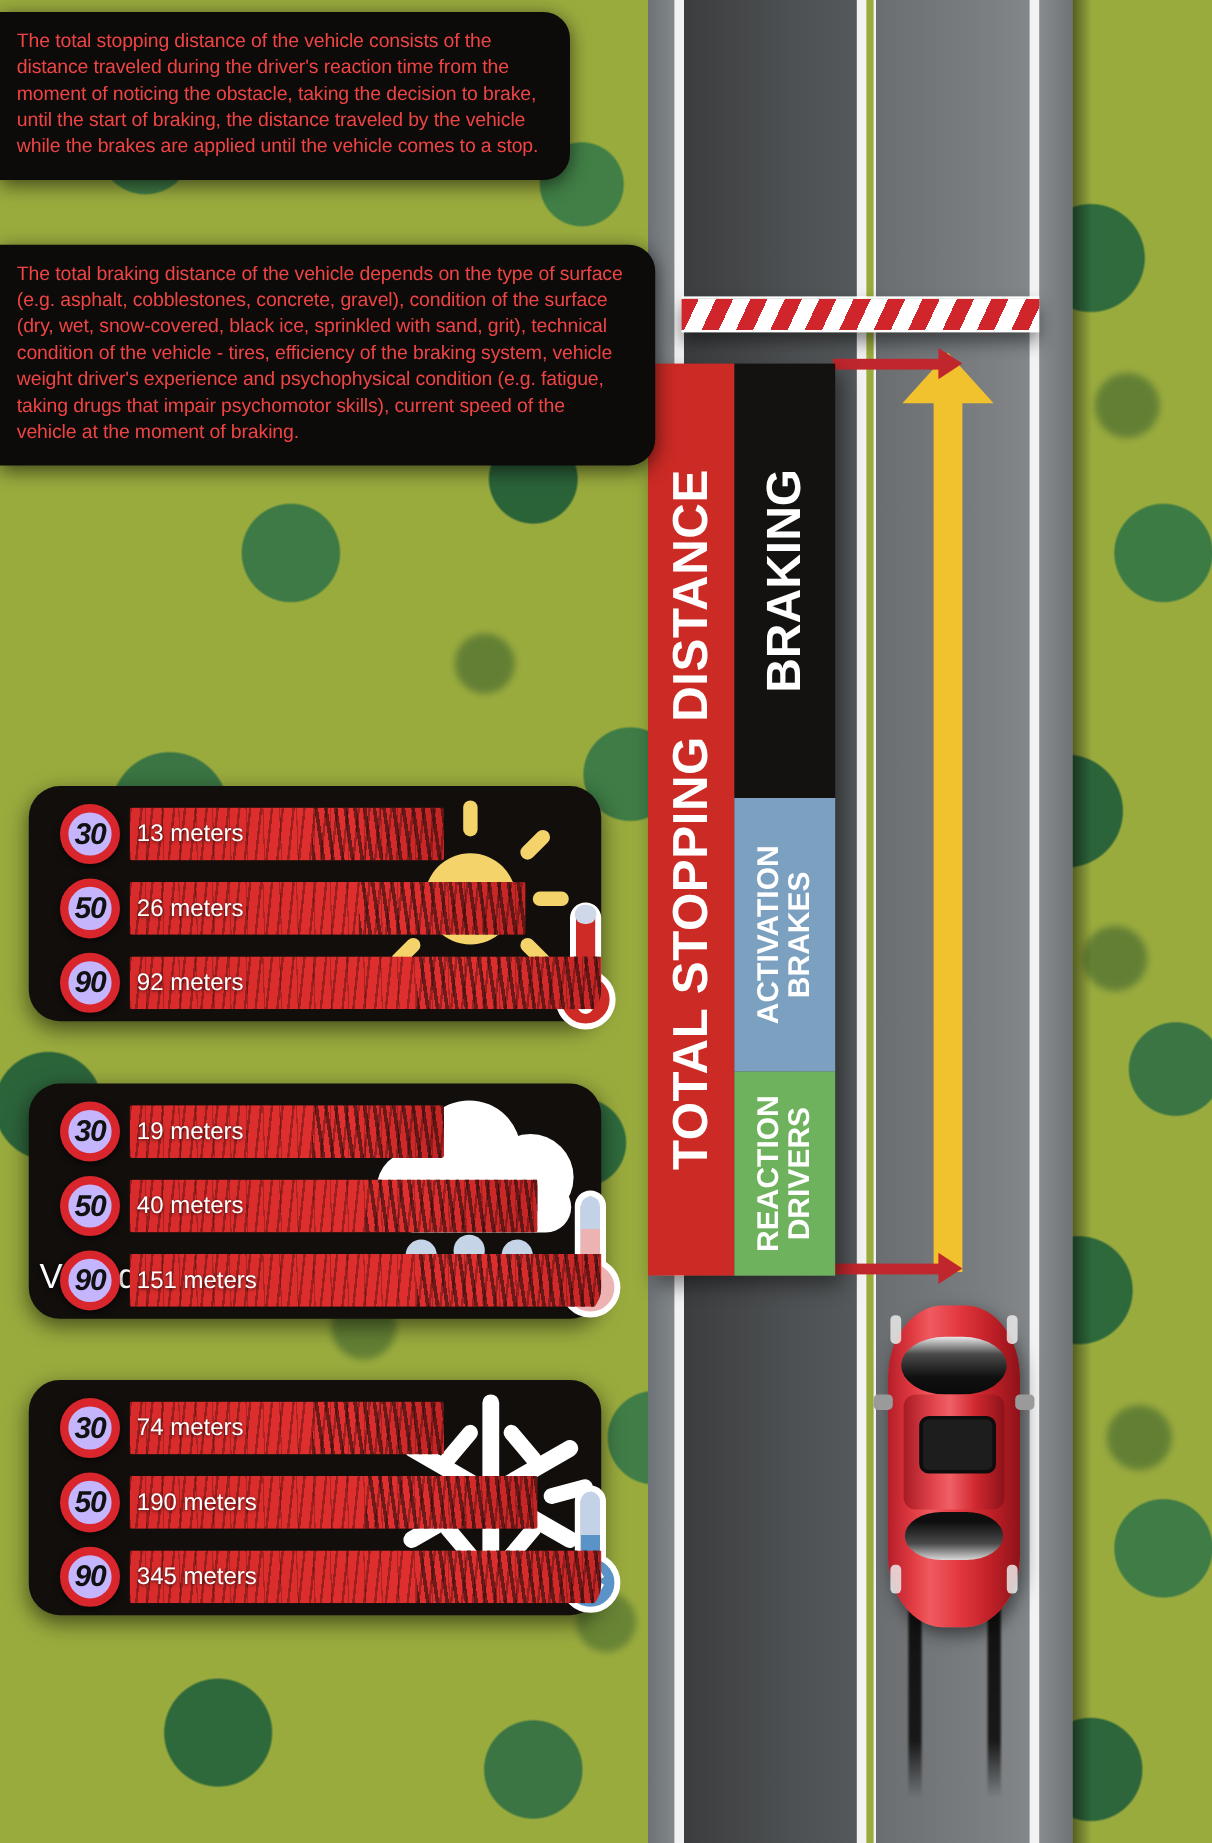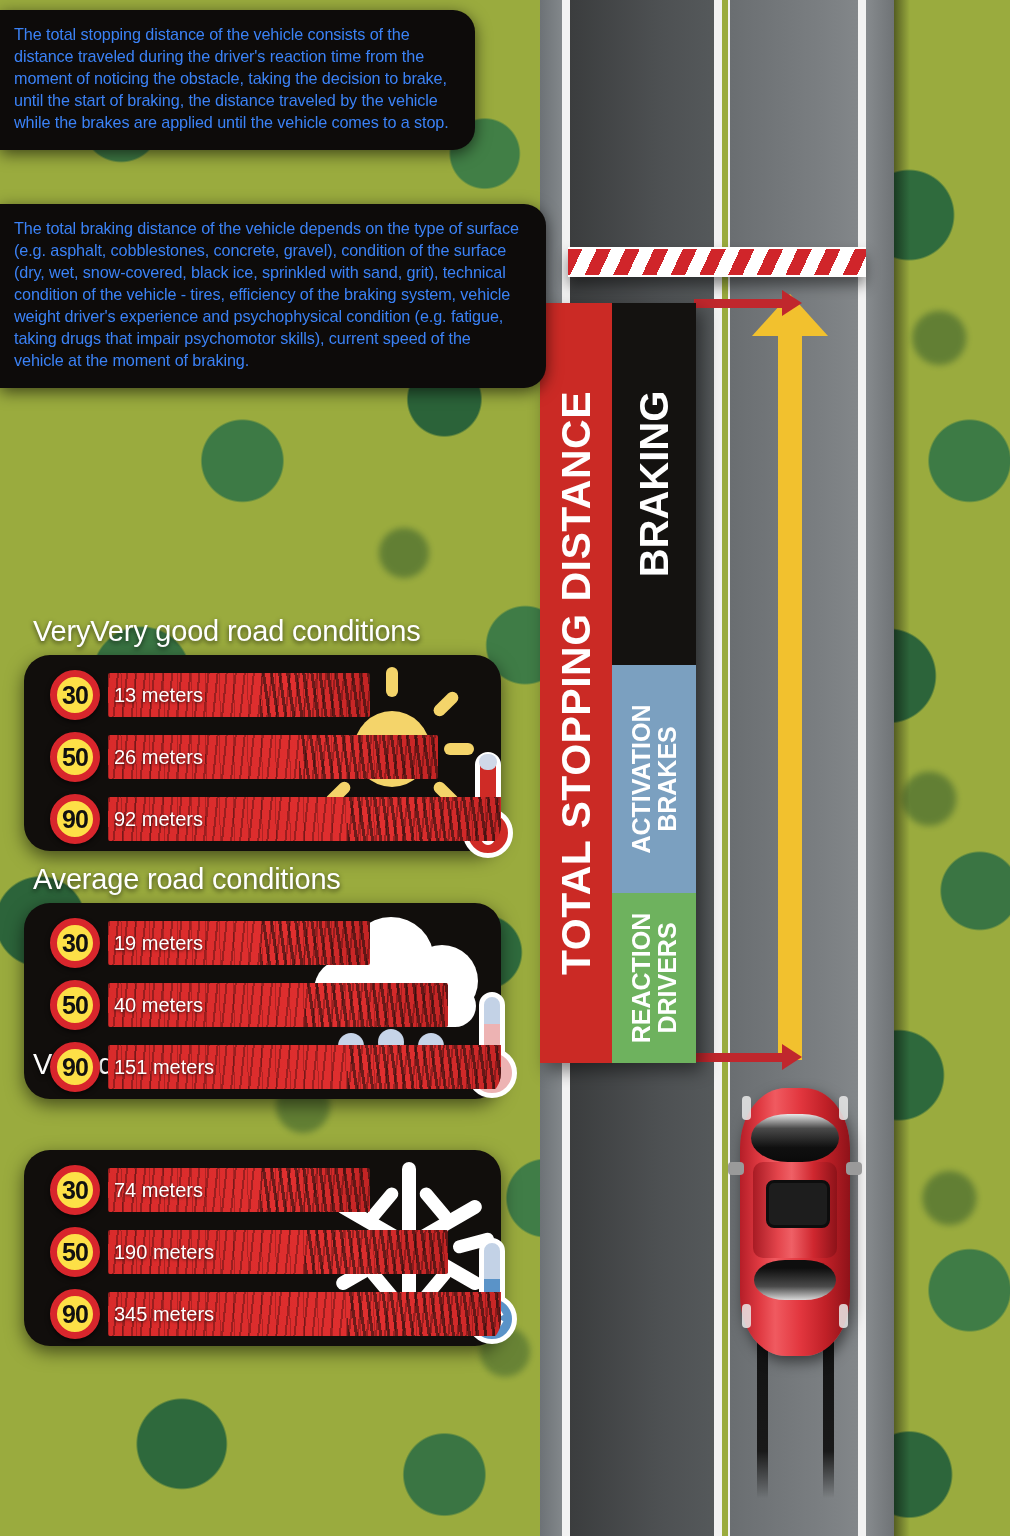--- a/index.html
+++ b/index.html
@@ -104,37 +104,37 @@
      background:linear-gradient(90deg,#a81b24,#e4454c 30%,#ef6066 46%,#cf272f 72%,#8d1219);}
   .car-sunroof{position:absolute;left:26px;top:92px;width:58px;height:42px;border-radius:8px;
      background:#1d1d1d;border:3px solid #0d0d0d;}
   .car-wind-r{position:absolute;left:14px;top:172px;width:82px;height:40px;border-radius:34px/22px;
      background:linear-gradient(0deg,#d8d8d8 0%,#4a4a4a 34%,#0e0e0e 80%);}
   .mirror{position:absolute;width:16px;height:13px;border-radius:4px;background:#9a9a9a;}
   .car-hl{position:absolute;width:9px;height:24px;border-radius:4px;background:#eaeaea;opacity:.85;}
 
   
   .panel{position:absolute;background:#0d0b0a;border-radius:22px;
-     box-shadow:0 4px 16px rgba(0,0,0,.6);color:#3b82f6;}
+     box-shadow:0 4px 16px rgba(0,0,0,.6);color:#ef4444;}
   .panel p{margin:0;font-size:16.2px;line-height:1.355;letter-spacing:-0.1px;}
   #panel1{left:0;top:10px;width:443px;padding:14px 18px 16px 14px;
      border-top-left-radius:0;border-bottom-left-radius:0;}
   #panel2{left:0;top:204px;width:510px;padding:14px 22px 16px 14px;
      border-top-left-radius:0;border-bottom-left-radius:0;}
 
   
   .cond-title{position:absolute;color:#fff;font-size:29px;font-weight:400;
      text-shadow:0 2px 5px rgba(0,0,0,.65);letter-spacing:-0.2px;}
   .card{position:absolute;background:#110e0c;border-radius:26px;
      box-shadow:0 6px 18px rgba(0,0,0,.55);overflow:hidden;}
   .row{position:absolute;left:26px;height:52px;display:flex;align-items:center;}
   .sign{position:relative;width:50px;height:50px;border-radius:50%;
-     background:#fde047;border:7px solid #d8262c;box-sizing:border-box;
+     background:#c4b5fd;border:7px solid #d8262c;box-sizing:border-box;
      display:flex;align-items:center;justify-content:center;z-index:3;
-     box-shadow:0 2px 5px rgba(0,0,0,.6);flex:0 0 auto;}
+     box-shadow:0 2px 5px rgba(0,0,0,.6);flex:0 0 auto;font-style:italic;}
   .sign b{color:#111;font-size:25px;font-weight:700;line-height:1;letter-spacing:-1px;}
   .bar-red{position:absolute;left:58px;height:44px;border-radius:2px;z-index:1;
      background:
        repeating-linear-gradient(96deg, rgba(0,0,0,.30) 0 2px, rgba(0,0,0,0) 2px 9px),
        repeating-linear-gradient(88deg, rgba(0,0,0,.22) 0 1px, rgba(0,0,0,0) 1px 14px),
        linear-gradient(90deg,#d92b2b 0%,#e02f2f 70%,#c22424 100%);}
   .bar-red::after{content:"";position:absolute;right:0;top:0;width:42%;height:100%;
      background:repeating-linear-gradient(82deg, rgba(15,12,10,.55) 0 3px, rgba(0,0,0,0) 3px 8px);}
   .meters{position:relative;z-index:4;color:#fff;font-size:20px;margin-left:14px;
      text-shadow:0 1px 3px rgba(0,0,0,.7);white-space:nowrap;}
@@ -222,21 +222,20 @@
     </div>
   </div>
 
   <div class="panel" id="panel1">
     <p>The total stopping distance of the vehicle consists of the distance traveled during the driver's reaction time from the moment of noticing the obstacle, taking the decision to brake, until the start of braking, the distance traveled by the vehicle while the brakes are applied until the vehicle comes to a stop.</p>
   </div>
   <div class="panel" id="panel2">
     <p>The total braking distance of the vehicle depends on the type of surface (e.g. asphalt, cobblestones, concrete, gravel), condition of the surface (dry, wet, snow-covered, black ice, sprinkled with sand, grit), technical condition of the vehicle - tires, efficiency of the braking system, vehicle weight driver's experience and psychophysical condition (e.g. fatigue, taking drugs that impair psychomotor skills), current speed of the vehicle at the moment of braking.</p>
   </div>
 
-  <div class="cond-title" style="left:33px;top:615px;">VeryVery good road conditions</div>
   <div class="card" style="left:24px;top:655px;width:477px;height:196px;">
 
     <div class="sun" style="left:286px;top:12px;width:164px;height:164px;">
       <div class="sun-core"></div>
       <div class="ray" style="left:76px;top:0px;width:12px;height:30px;"></div>
       <div class="ray" style="left:76px;top:134px;width:12px;height:30px;"></div>
       <div class="ray" style="left:0px;top:76px;width:30px;height:12px;"></div>
       <div class="ray" style="left:134px;top:76px;width:30px;height:12px;"></div>
       <div class="ray" style="left:22px;top:22px;width:12px;height:30px;transform:rotate(-45deg);"></div>
       <div class="ray" style="left:130px;top:22px;width:12px;height:30px;transform:rotate(45deg);"></div>
@@ -267,21 +266,20 @@
   </div>
 
   <div class="thermo" style="left:457px;top:752px;width:62px;height:112px;">
     <div class="th-tube" style="left:18px;top:0;width:26px;height:74px;background:#cf2b26;"></div>
     <div class="th-tube" style="left:22px;top:2px;width:18px;height:16px;background:#cfd8e8;border:none;border-radius:9px;"></div>
     <div class="th-bulb" style="left:6px;top:56px;width:50px;height:50px;background:#cf2b26;">
       <div style="width:18px;height:23px;background:#fff;border-radius:50% 50% 50% 50%/64% 64% 36% 36%;transform:rotate(180deg);"></div>
     </div>
   </div>
 
-  <div class="cond-title" style="left:33px;top:863px;">Average road conditions</div>
   <div class="card" style="left:24px;top:903px;width:477px;height:196px;">
 
     <div class="cloud" style="left:290px;top:8px;width:170px;height:130px;">
       <div class="cl" style="left:0px;top:48px;width:62px;height:62px;"></div>
       <div class="cl" style="left:34px;top:6px;width:86px;height:86px;"></div>
       <div class="cl" style="left:92px;top:34px;width:72px;height:72px;"></div>
       <div class="cloudbase" style="left:10px;top:74px;width:152px;height:42px;"></div>
       <div class="drop" style="left:24px;top:122px;"></div>
       <div class="drop" style="left:64px;top:118px;"></div>
       <div class="drop" style="left:104px;top:122px;"></div>

